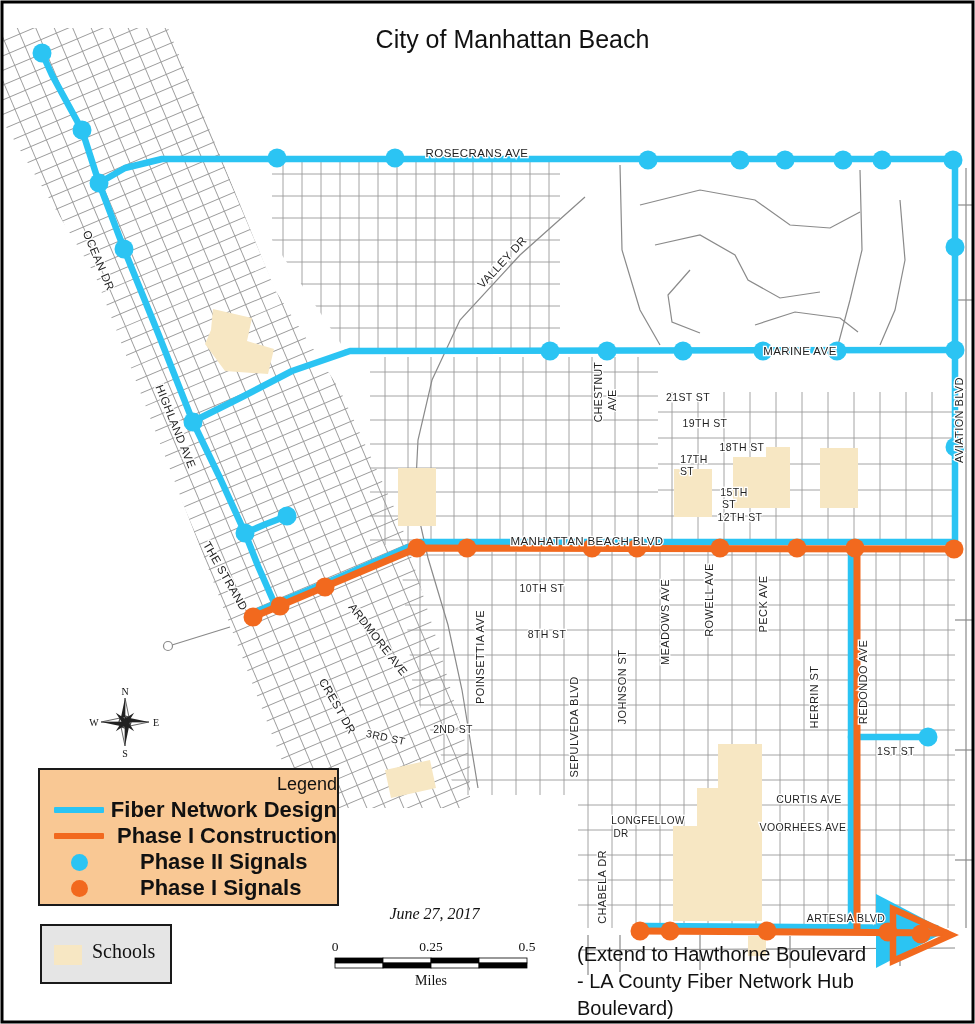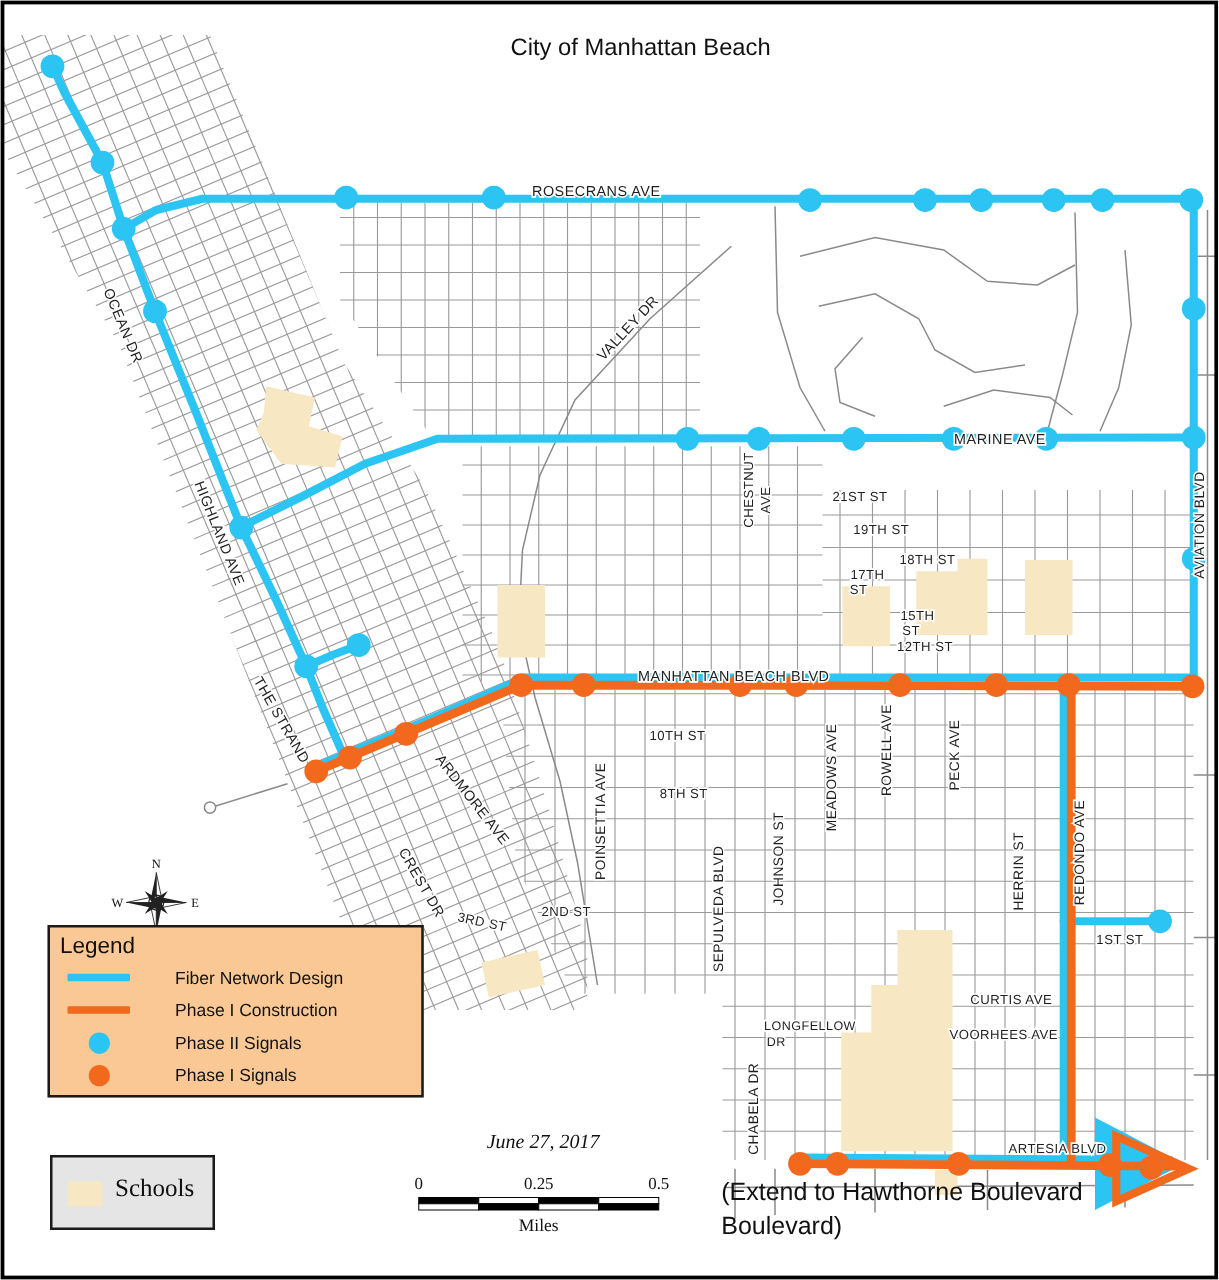--- a/index.html
+++ b/index.html
@@ -1,27 +1,27 @@
 <!DOCTYPE html>
 <html><head>
 <meta charset="utf-8">
 <style>
   html,body{margin:0;padding:0;background:#fff;}
   #page{position:relative;width:975px;height:1024px;background:#fff;overflow:hidden;
         font-family:"Liberation Sans",sans-serif;}
   #map-svg{position:absolute;left:0;top:0;}
   .abs{position:absolute;}
-  #title{left:50px;top:24px;width:925px;text-align:center;font-size:19px;color:#111;line-height:30px;}
-  #legend-box{left:38px;top:740px;width:297px;height:134px;background:#F9C894;border:2px solid #1a1a1a;}
+  #title{left:50px;top:24px;width:925px;text-align:center;font-size:25px;color:#111;line-height:30px;}
+  #legend-box{left:38px;top:768px;width:297px;height:134px;background:#F9C894;border:2px solid #1a1a1a;text-align:right;}
   #legend-heading{margin:4px 0 2px 8px;font-size:18px;color:#111;}
   .legend-row{display:flex;align-items:center;height:26px;padding-left:14px;}
   .sw-wrap{width:86px;display:flex;justify-content:flex-start;align-items:center;}
   .sw-line{width:50px;height:6px;border-radius:1px;margin-left:0;}
   .sw-dot{width:17px;height:17px;border-radius:50%;margin-left:17px;}
-  .legend-label{font-size:14px;color:#111;white-space:nowrap;}
+  .legend-label{font-size:22px;color:#111;white-space:nowrap;font-weight:bold;}
   #schools-box{left:40px;top:924px;width:128px;height:56px;background:#e5e5e5;border:2px solid #1a1a1a;}
   #schools-swatch{position:absolute;left:12px;top:19px;width:28px;height:20px;}
   #schools-label{position:absolute;left:50px;top:14px;font-family:"Liberation Serif",serif;font-size:20px;color:#111;}
   #map-date{left:352px;top:905px;width:165px;text-align:center;font-family:"Liberation Serif",serif;font-size:16px;color:#111;font-style:italic;}
   #extend-note{left:577px;top:941px;width:390px;font-size:20px;color:#111;line-height:27px;}
 </style>
 </head>
 <body>
 
 <div id="page">
@@ -1115,16 +1115,17 @@
 
   <div id="schools-box" class="abs">
     <span id="schools-swatch" style="background: rgb(247, 231, 195);"></span>
     <span id="schools-label">Schools</span>
   </div>
 
   <div id="map-date" class="abs">June 27, 2017</div>
 
   <div id="extend-note" class="abs">
     <div>(Extend to Hawthorne Boulevard</div>
+    <div>- LA County Fiber Network Hub</div>
     <div>Boulevard)</div>
   </div>
 
 </div>
 
 </body></html>

